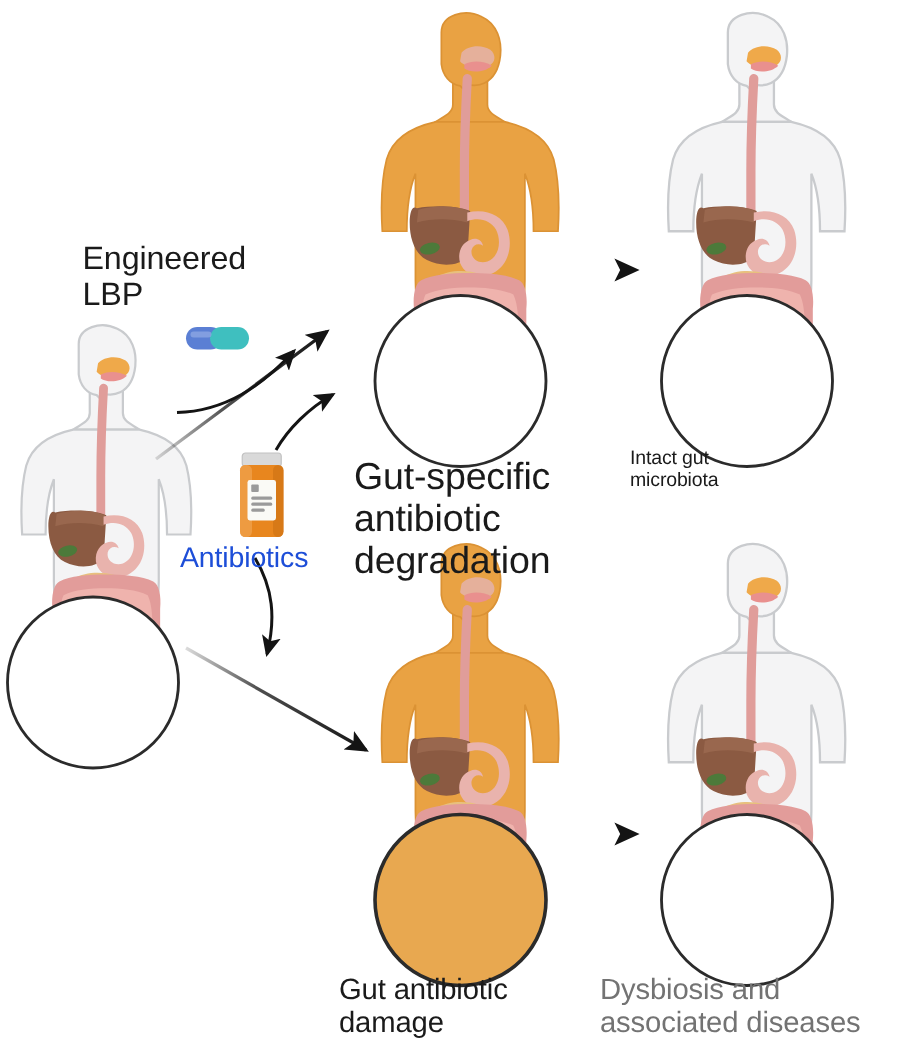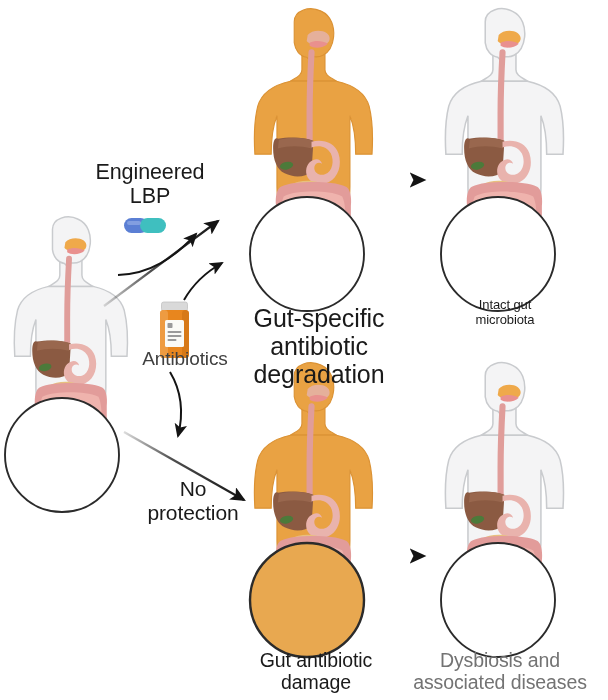--- a/index.html
+++ b/index.html
@@ -23,35 +23,34 @@
   svg#scene {
     position: absolute;
     top: 0;
     left: 0;
     width: 608px;
     height: 700px;
     display: block;
   }
   .lbl {
     position: absolute;
-    text-align: center;
     line-height: 1.12;
     color: #1a1a1a;
     font-family: "Liberation Sans", sans-serif;
     white-space: pre-line;
     letter-spacing: -0.1px;
   }
   .lbl-engineered {
     left: 55px; top: 160px; width: 190px;
     font-size: 21.5px;
   }
   .lbl-antibiotics {
-    left: 120px; top: 348px; width: 130px;
+    left: 120px; top: 362px; width: 130px;
     font-size: 19px;
-    color: #404040;
+    color: #1d4ed8;
   }
   .lbl-noprot {
     left: 128px; top: 477px; width: 130px;
     font-size: 21px;
   }
   .lbl-gutspecific {
     left: 236px; top: 304px; width: 166px;
     font-size: 25px;
   }
   .lbl-intact {
@@ -371,22 +370,20 @@
   <path d="M363,180 L424,180" fill="none" stroke="url(#shaftGrad)" stroke-width="2.4" marker-end="url(#arrowhead-sm)"></path>
 
   <path d="M363,556 L424,556" fill="none" stroke="url(#shaftGrad)" stroke-width="2.4" marker-end="url(#arrowhead-sm)"></path>
 </svg>
 
 <div class="lbl lbl-engineered">Engineered
 LBP</div>
 
 <div class="lbl lbl-antibiotics">Antibiotics</div>
 
-<div class="lbl lbl-noprot">No
-protection</div>
 
 <div class="lbl lbl-gutspecific">Gut-specific
 antibiotic
 degradation</div>
 
 <div class="lbl lbl-intact">Intact gut
 microbiota</div>
 
 <div class="lbl lbl-damage">Gut antibiotic
 damage</div>

